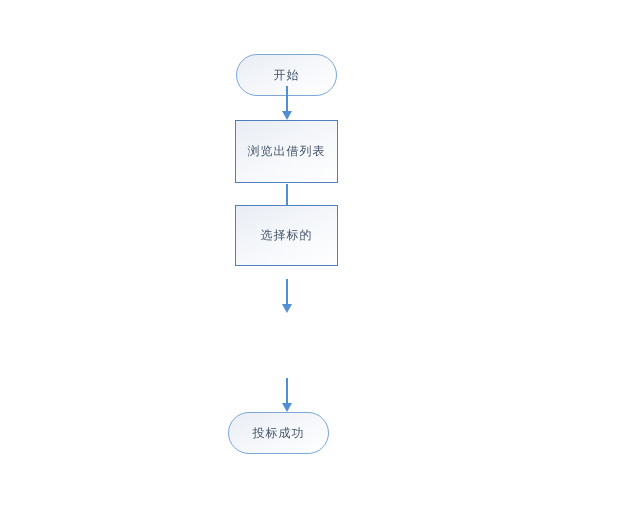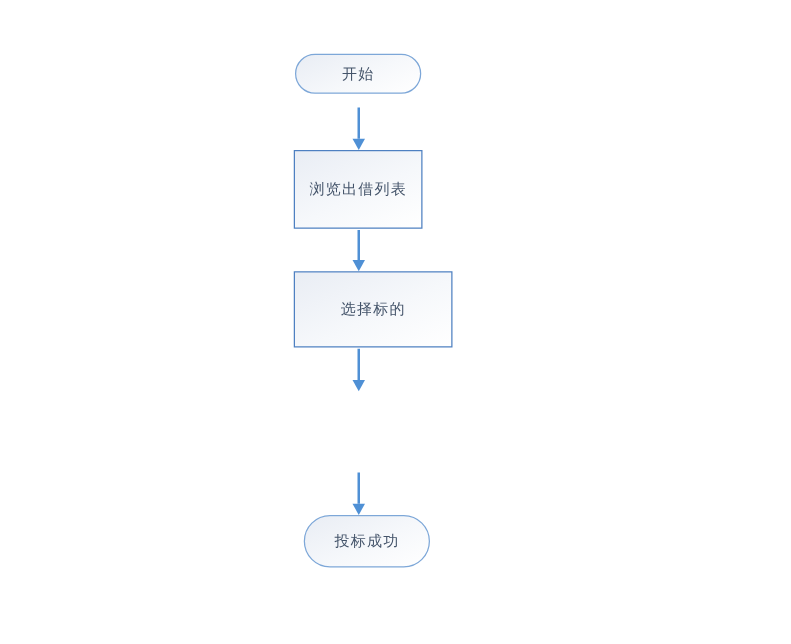--- a/index.html
+++ b/index.html
@@ -58,50 +58,50 @@
     border-top: 9px solid #4f90d5;
   }
 
   .node-label { pointer-events: none; }
 </style>
 </head>
 <body>
 
 <div class="canvas">
 
-  <div class="node terminator" style="left:236px; top:43px; width:101px; height:32px;">
+  <div class="node terminator" style="left:236px; top:54px; width:101px; height:42px;">
     <span class="node-label">开始</span>
   </div>
 
   <div class="arrow" style="left:281px; top:86px; height:34px;">
     <div class="shaft"></div>
     <div class="head"></div>
   </div>
 
   <div class="node process" style="left:235px; top:120px; width:103px; height:63px;">
     <span class="node-label">浏览出借列表</span>
   </div>
 
   <div class="arrow" style="left:281px; top:184px; height:33px;">
     <div class="shaft"></div>
     <div class="head"></div>
   </div>
 
-  <div class="node process" style="left:235px; top:217px; width:127px; height:61px;text-align:right;">
+  <div class="node process" style="left:235px; top:205px; width:103px; height:61px;text-align:right;">
     <span class="node-label">选择标的</span>
   </div>
 
   <div class="arrow" style="left:281px; top:279px; height:34px;">
     <div class="shaft"></div>
     <div class="head"></div>
   </div>
 
 
   <div class="arrow" style="left:281px; top:378px; height:34px;">
     <div class="shaft"></div>
     <div class="head"></div>
   </div>
 
-  <div class="node terminator" style="left:243px; top:412px; width:101px; height:42px;">
+  <div class="node terminator" style="left:228px; top:412px; width:101px; height:42px;">
     <span class="node-label">投标成功</span>
   </div>
 
 </div>
 
 </body></html>

